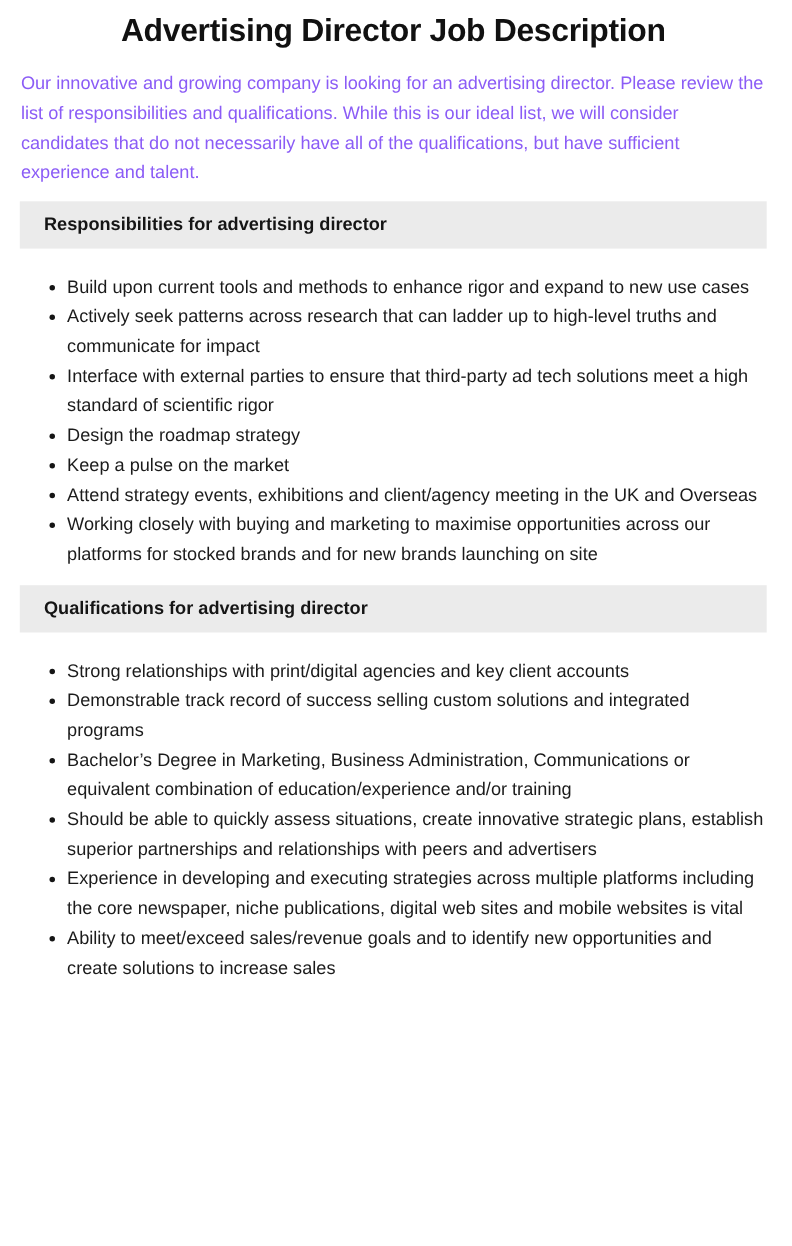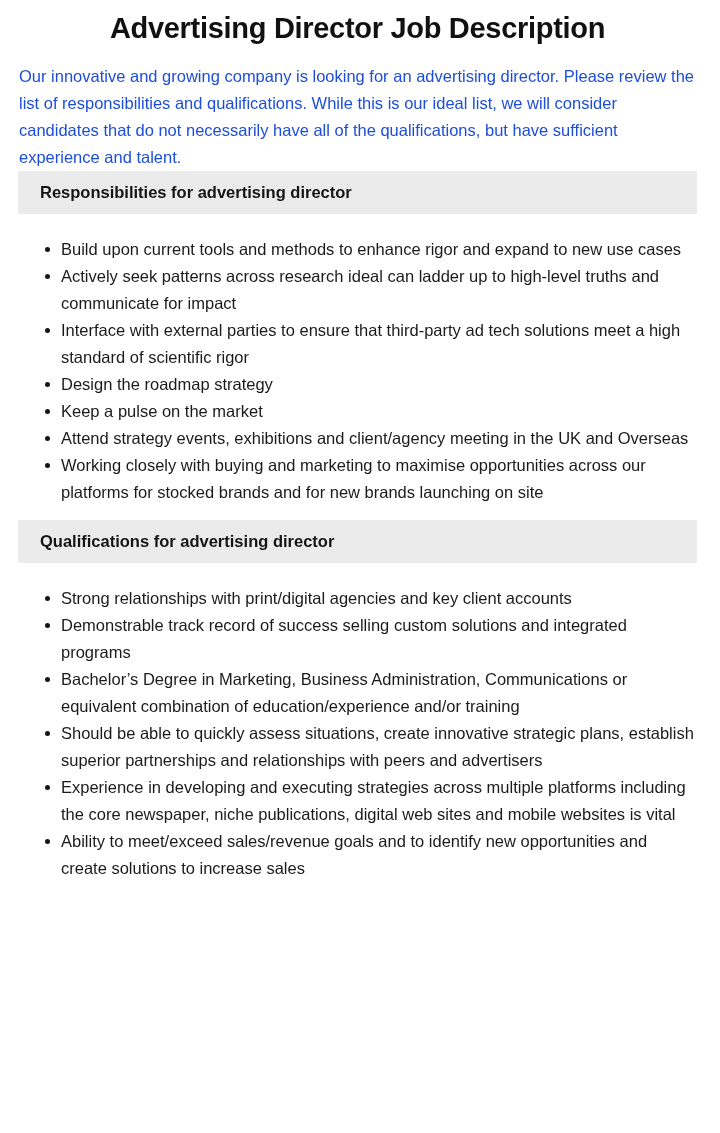--- a/index.html
+++ b/index.html
@@ -26,23 +26,24 @@
     line-height: 36px;
     font-weight: 700;
     text-align: center;
     letter-spacing: -0.3px;
     color: #111111;
   }
   p.intro {
     margin: 17px 0 0 1px;
     font-size: 16.5px;
     line-height: 27px;
-    color: #1d4ed8;
+    color: #8b5cf6;
   }
   .section-bar {
+    margin-top: 12px;
     background: #ebebeb;
     height: 43px;
     display: flex;
     align-items: center;
     padding-left: 22px;
     box-sizing: border-box;
   }
   .section-bar .bar-label {
     font-size: 16.5px;
     font-weight: 700;
@@ -79,21 +80,21 @@
   <h1 class="doc-title">Advertising Director Job Description</h1>
 
   <p class="intro">Our innovative and growing company is looking for an advertising director. Please review the list of responsibilities and qualifications. While this is our ideal list, we will consider candidates that do not necessarily have all of the qualifications, but have sufficient experience and talent.</p>
 
   <section>
     <header class="section-bar">
       <span class="bar-label">Responsibilities for advertising director</span>
     </header>
     <ul class="bullet-list">
       <li>Build upon current tools and methods to enhance rigor and expand to new use cases</li>
-      <li>Actively seek patterns across research ideal can ladder up to high-level truths and communicate for impact</li>
+      <li>Actively seek patterns across research that can ladder up to high-level truths and communicate for impact</li>
       <li>Interface with external parties to ensure that third-party ad tech solutions meet a high standard of scientific rigor</li>
       <li>Design the roadmap strategy</li>
       <li>Keep a pulse on the market</li>
       <li>Attend strategy events, exhibitions and client/agency meeting in the UK and Overseas</li>
       <li>Working closely with buying and marketing to maximise opportunities across our platforms for stocked brands and for new brands launching on site</li>
     </ul>
   </section>
 
   <section>
     <header class="section-bar">

